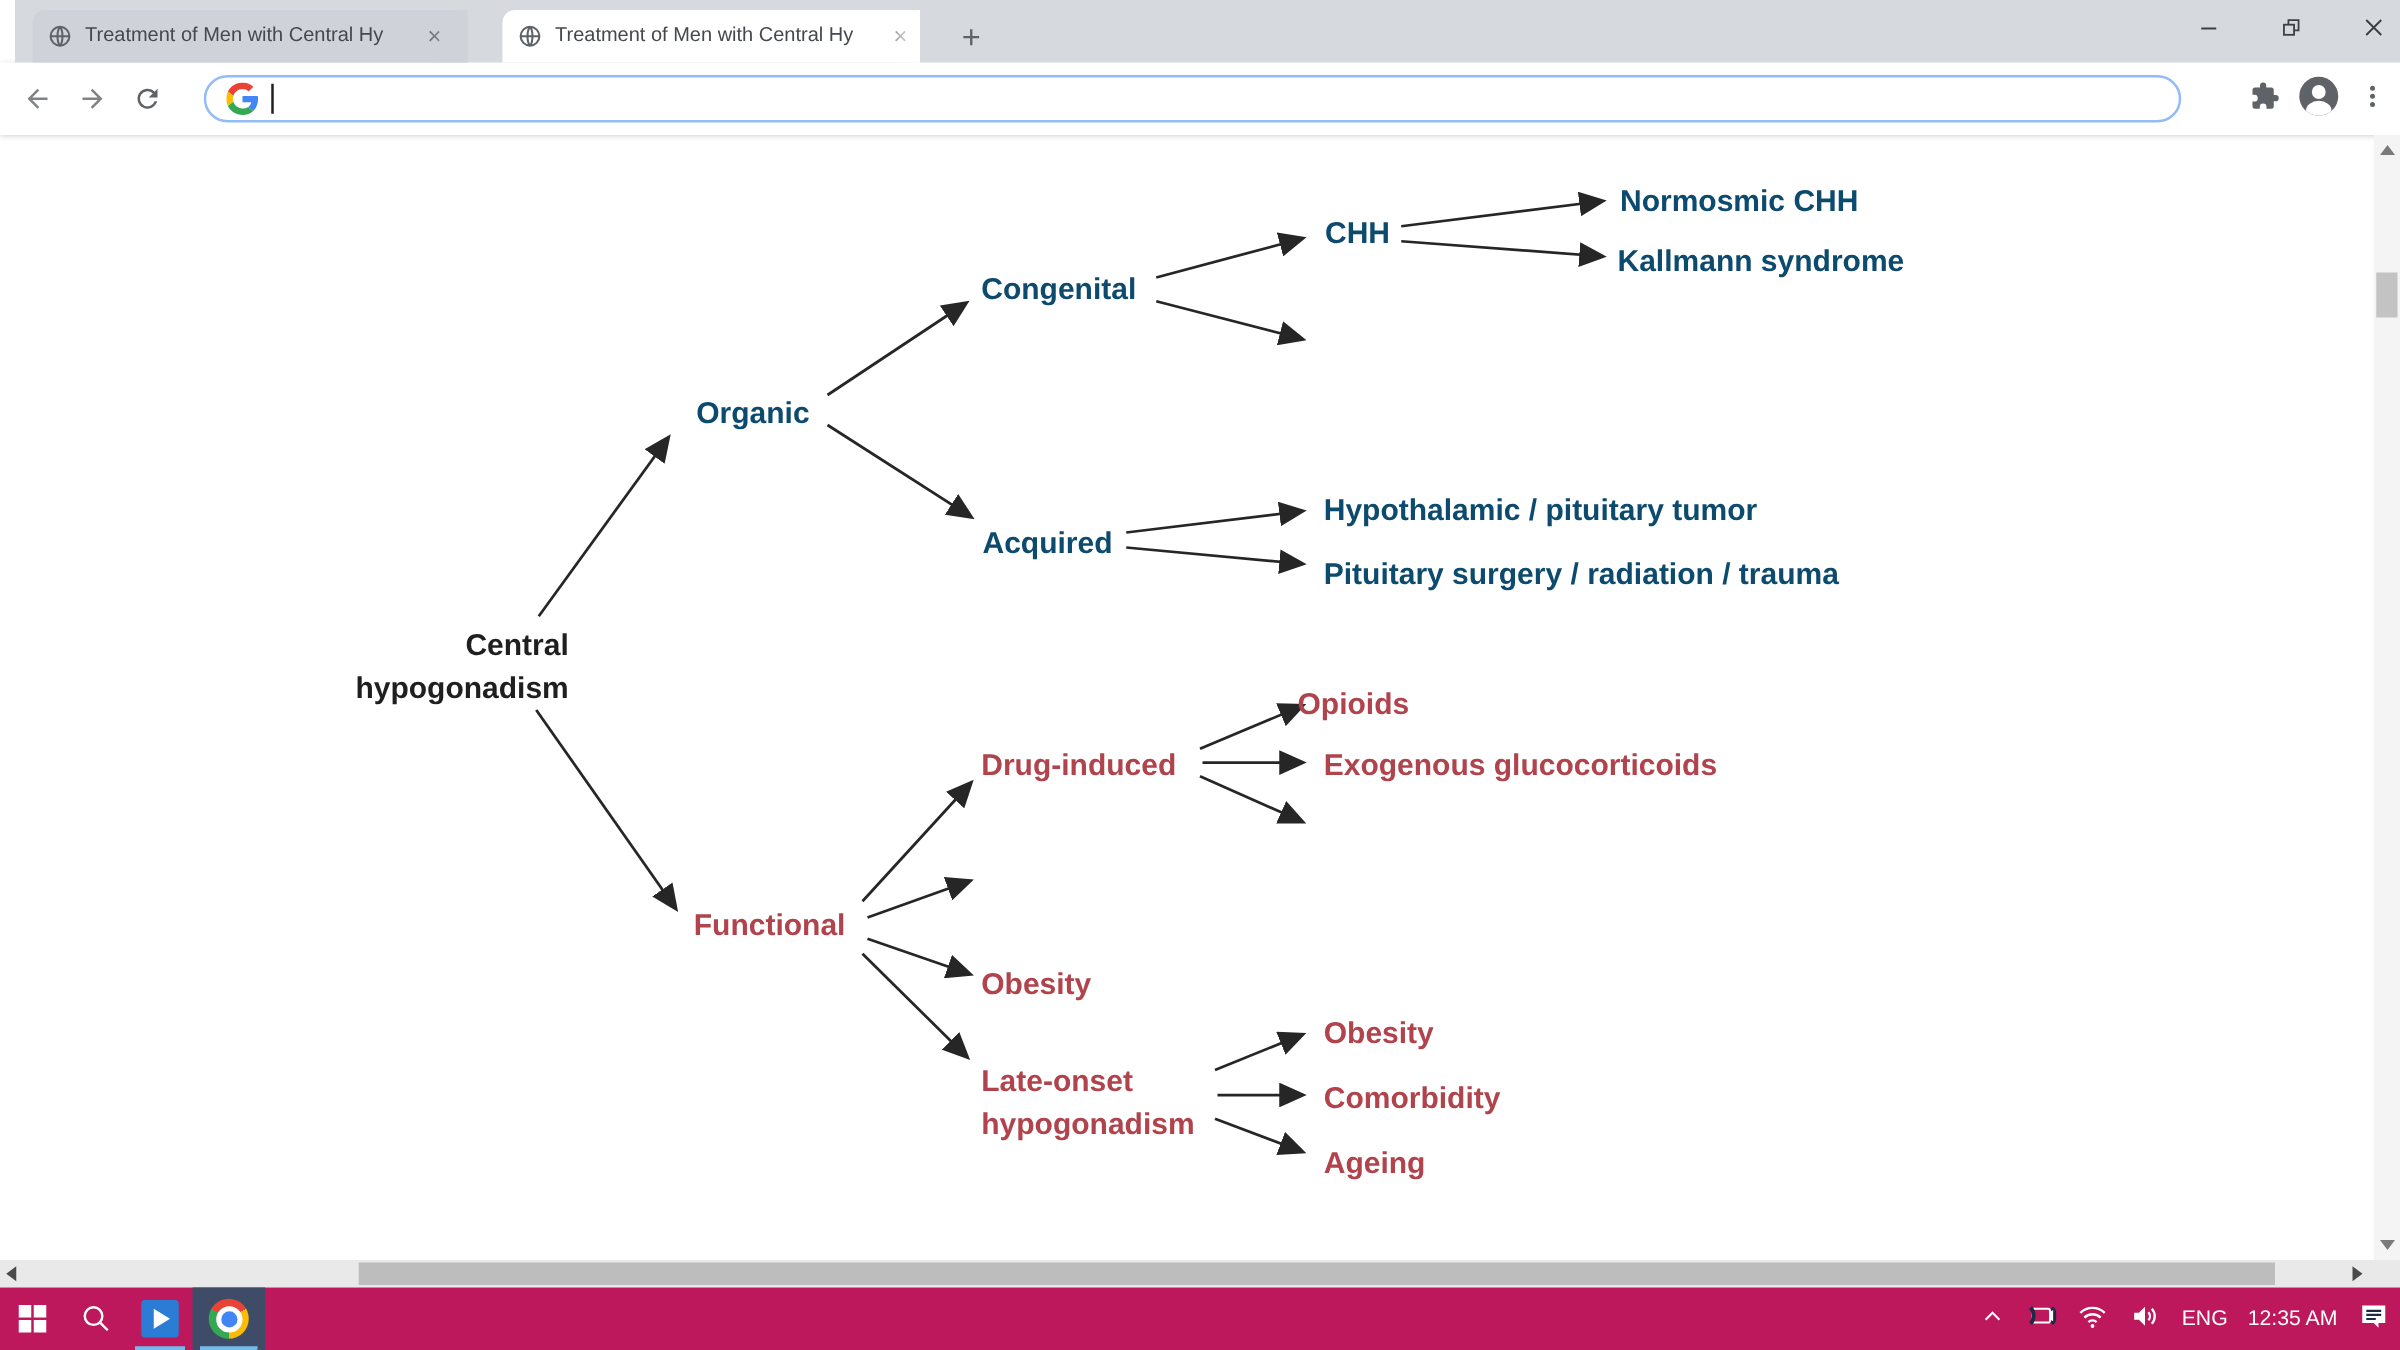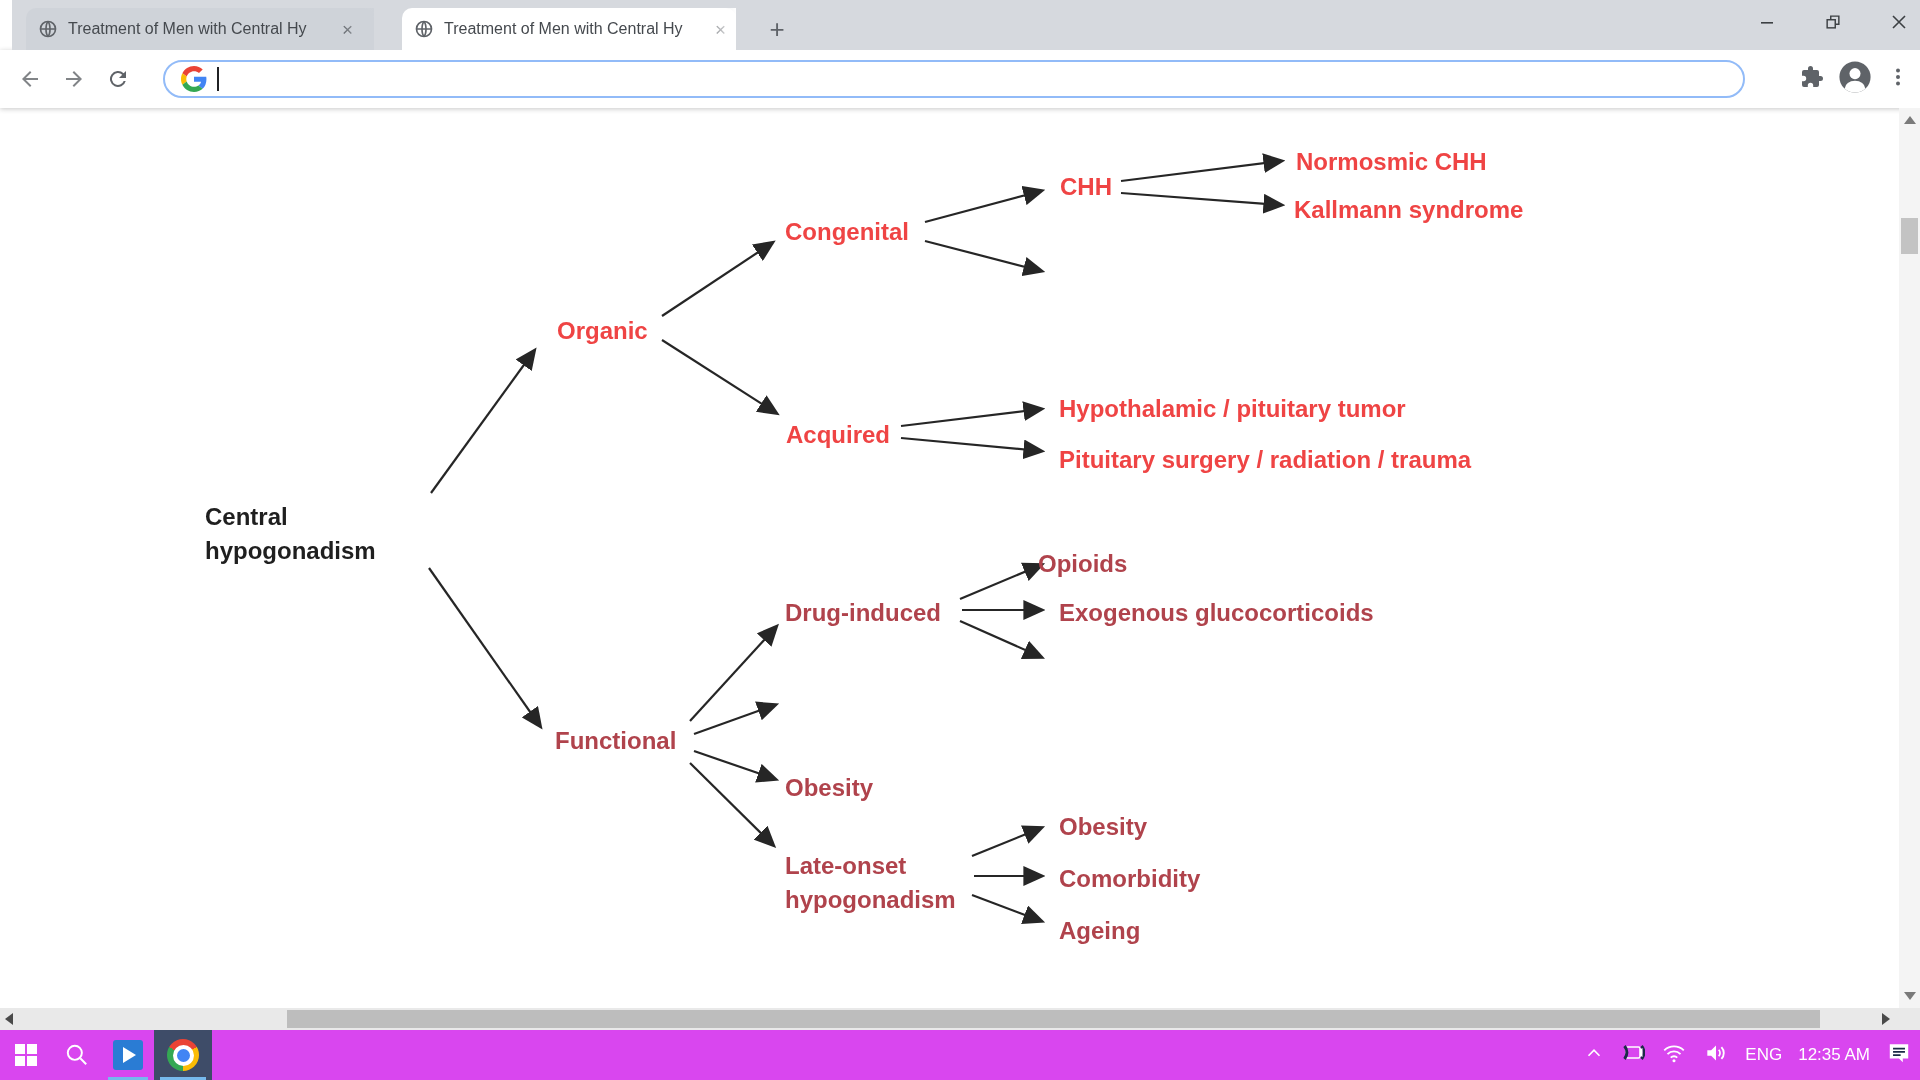--- a/index.html
+++ b/index.html
@@ -31,41 +31,41 @@
            border:2px solid #92bbf8;box-sizing:border-box;background:#fff;display:flex;align-items:center;
            padding-left:16px;}
   .caret{width:2px;height:24px;background:#202124;margin-left:10px;}
   .omni-input{border:none;outline:none;flex:1;height:30px;font-size:18px;background:transparent;}
   .toolbar-right{position:absolute;right:10px;top:0;height:58px;display:flex;align-items:center;gap:14px;}
 
   
   .content{position:absolute;left:0;top:108px;width:1899px;height:900px;background:#fff;}
   .arrows{position:absolute;left:0;top:0;z-index:1;pointer-events:none;}
   .node{position:absolute;z-index:2;font-size:24px;font-weight:600;white-space:nowrap;line-height:34px;}
-  .green{color:#ef4444;}
+  .green{color:#0c4a6e;}
   .red{color:#b0434c;}
-  .black{color:#1f1f1f;text-align:left;}
+  .black{color:#1f1f1f;text-align:right;}
   .caption{position:absolute;left:235px;top:864px;z-index:2;width:1600px;
            font-family:"Liberation Serif",serif;font-size:33px;color:#101010;white-space:nowrap;}
   .caption b{font-weight:bold;}
 
   
   .vscroll{position:absolute;right:0;top:108px;width:21px;height:900px;background:#f4f4f4;z-index:7;}
   .vthumb{position:absolute;left:2px;top:110px;width:17px;height:36px;background:#c3c3c3;}
   .tri{width:0;height:0;position:absolute;left:5px;}
   .tri-up{top:8px;border-left:6px solid transparent;border-right:6px solid transparent;border-bottom:8px solid #7a7a7a;}
   .tri-down{bottom:8px;border-left:6px solid transparent;border-right:6px solid transparent;border-top:8px solid #7a7a7a;}
   .hscroll{position:absolute;left:0;top:1008px;width:1920px;height:22px;background:#e9e9e9;z-index:7;}
   .hthumb{position:absolute;left:287px;top:2px;height:18px;width:1533px;background:#bdbdbd;}
   .htri{width:0;height:0;position:absolute;top:5px;}
   .htri-left{left:5px;border-top:6px solid transparent;border-bottom:6px solid transparent;border-right:8px solid #4a4a4a;}
   .htri-right{left:1882px;border-top:6px solid transparent;border-bottom:6px solid transparent;border-left:8px solid #4a4a4a;}
 
   
-  .taskbar{position:absolute;left:0;top:1030px;width:1920px;height:50px;background:#d946ef;z-index:8;
+  .taskbar{position:absolute;left:0;top:1030px;width:1920px;height:50px;background:#be185d;z-index:8;
            display:flex;align-items:center;color:#fff;}
   .tb-cell{height:50px;display:flex;align-items:center;justify-content:center;position:relative;}
   .start{width:52px;}
   .winlogo{display:grid;grid-template-columns:10px 10px;grid-template-rows:10px 10px;gap:2px;}
   .winlogo span{background:#fff;}
   .searchcell{width:50px;}
   .moviescell{width:52px;}
   .movies-tile{width:30px;height:30px;background:#2a7cd4;border-radius:3px;display:flex;align-items:center;justify-content:center;}
   .play{width:0;height:0;border-top:8px solid transparent;border-bottom:8px solid transparent;border-left:13px solid #fff;margin-left:3px;}
   .chromecell{width:58px;background:#3e4c68;}

